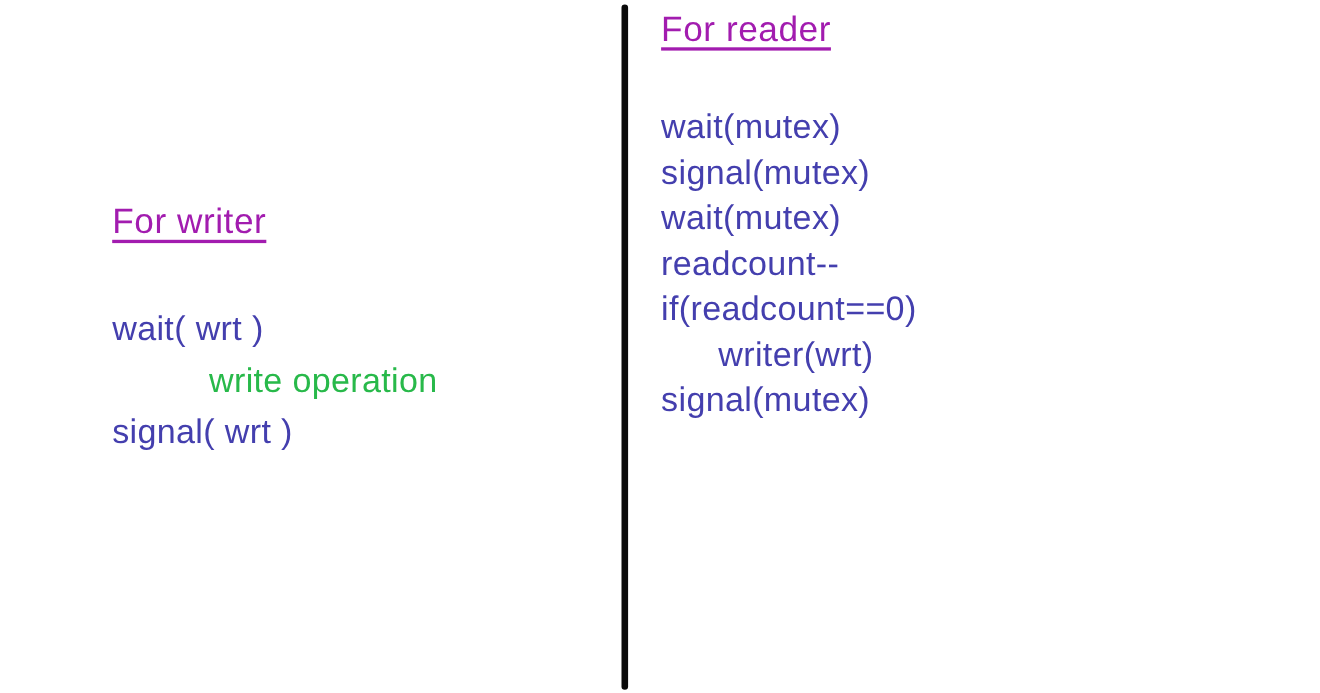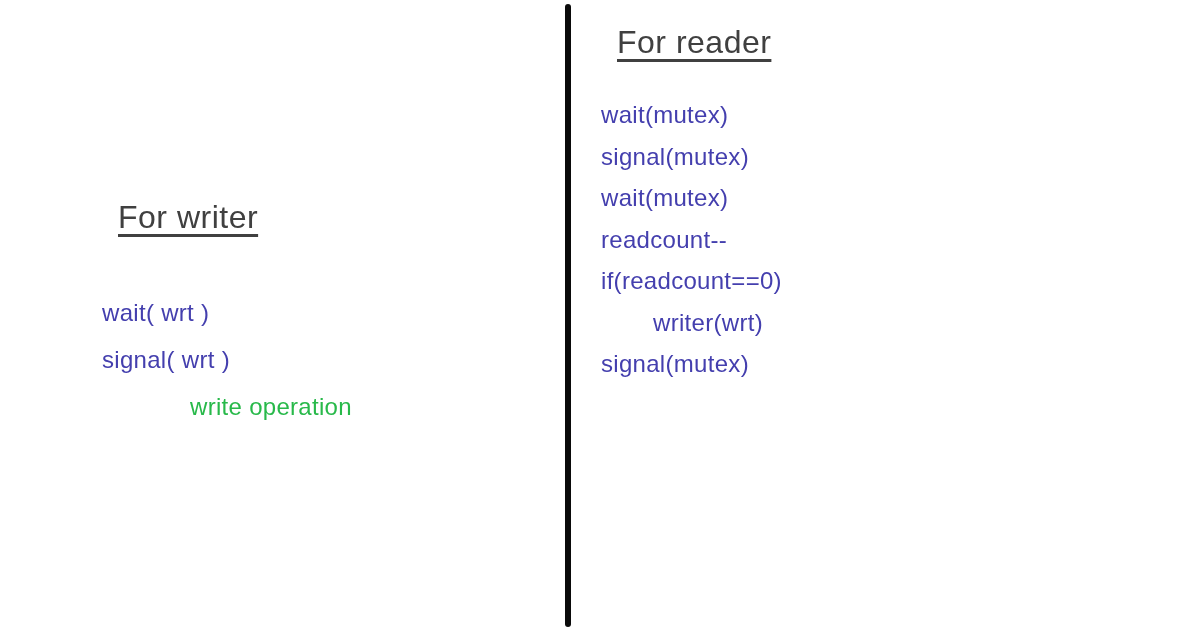--- a/index.html
+++ b/index.html
@@ -19,44 +19,44 @@
     position: absolute;
     left: 565px;
     top: 4px;
     width: 6px;
     height: 623px;
     background: #0a0a0a;
     border-radius: 3px;
   }
   .heading {
     display: inline-block;
-    margin: 16px;
+    margin: 0;
     font-size: 32px;
     font-weight: 400;
-    color: #404040;
+    color: #a21caf;
     letter-spacing: 0.5px;
     text-decoration: underline;
     text-decoration-thickness: 2.5px;
     text-underline-offset: 6px;
   }
   .line {
-    font-size: 24px;
+    font-size: 31px;
     font-weight: 400;
     letter-spacing: 0.3px;
     white-space: pre;
   }
   .blue  { color: #443fae; }
   .green { color: #28b94a; }
 
   
   .writer-section { position: absolute; left: 102px; top: 183px; text-decoration: underline; }
   .writer-code {
     position: absolute;
     left: 0;
-    top: 106px;
+    top: 92px;
     width: 430px;
   }
   .writer-code .line { line-height: 47px; height: 47px; }
   .writer-code .ind { padding-left: 88px; }
 
   
   .reader-section { position: absolute; left: 601px; top: 8px; }
   .reader-code {
     position: absolute;
     left: 0;
@@ -70,22 +70,22 @@
 <body>
 
 <div class="canvas">
 
   <div class="divider"></div>
 
   <section class="writer-section">
     <h2 class="heading">For writer</h2>
     <div class="writer-code">
       <div class="line blue">wait( wrt )</div>
+      <div class="line green ind">write operation</div>
       <div class="line blue">signal( wrt )</div>
-      <div class="line green ind">write operation</div>
     </div>
   </section>
 
   <section class="reader-section">
     <h2 class="heading">For reader</h2>
     <div class="reader-code">
       <div class="line blue">wait(mutex)</div>
       <div class="line blue">signal(mutex)</div>
       <div class="line blue">wait(mutex)</div>
       <div class="line blue">readcount--</div>

